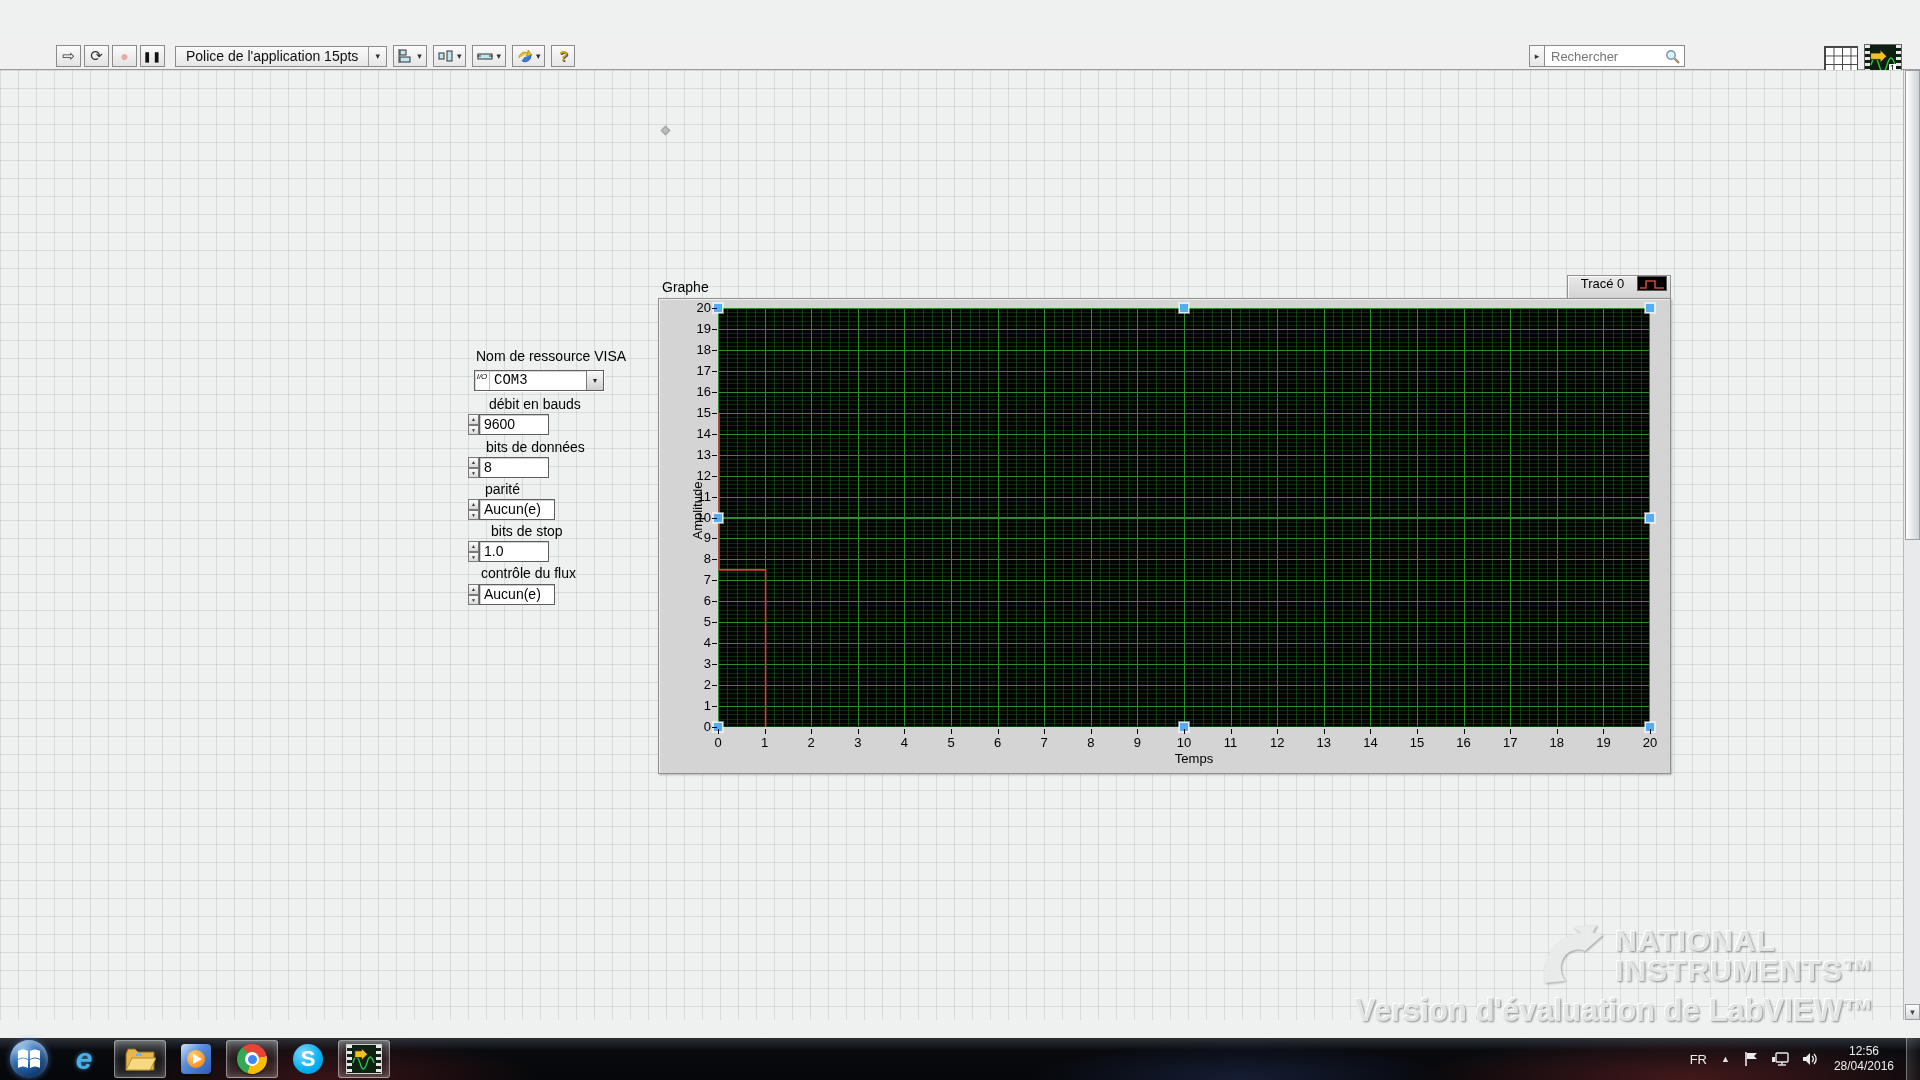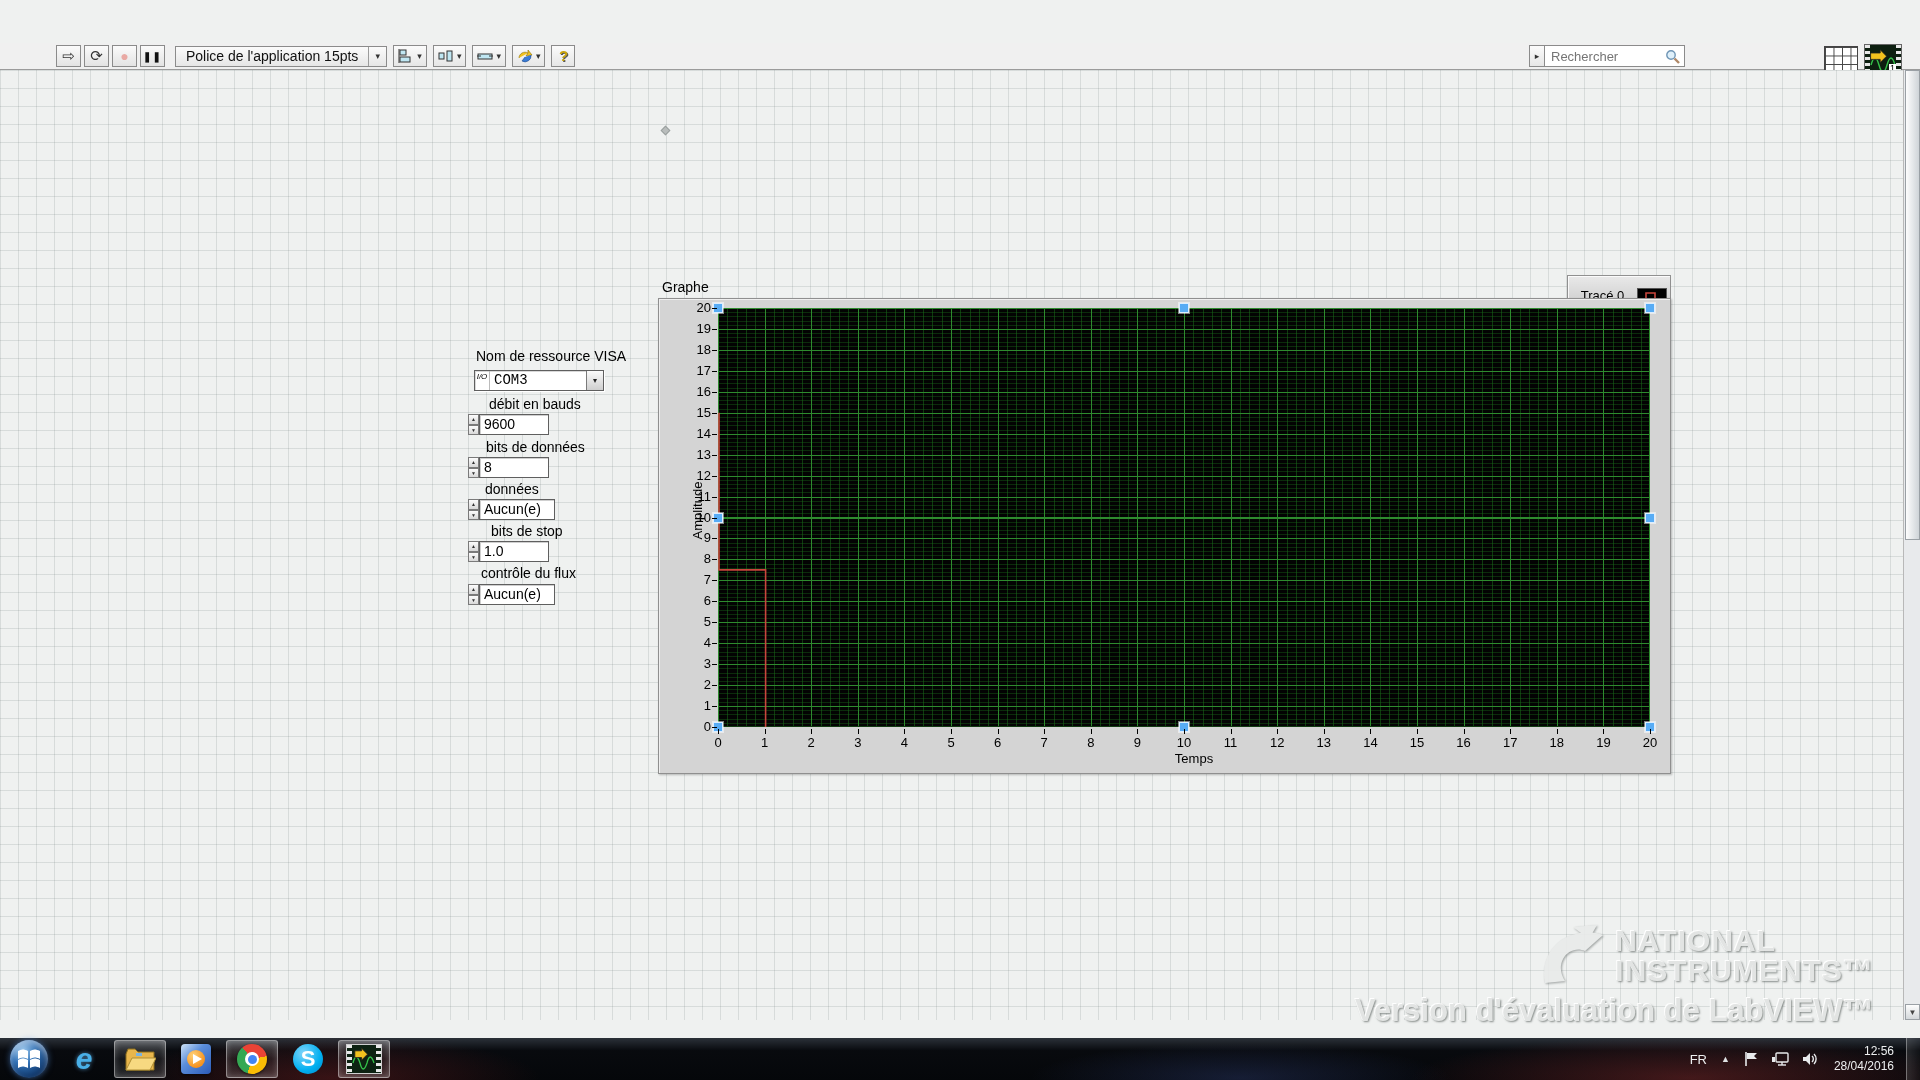--- a/index.html
+++ b/index.html
@@ -74,21 +74,21 @@
   .spinner div { flex:1; border:1px solid #7a7a7a; background:linear-gradient(#fcfcfc,#d8d8d8); font-size:5px; line-height:8px; text-align:center; color:#333; }
   .fbox { height:21px; background:#fff; border:1px solid #5f5f5f; font-size:14px; color:#000; padding:1px 4px 0 4px; box-shadow:inset 1px 1px 0 #cfcfcf; }
   .combo { position:absolute; display:flex; height:21px; border:1px solid #5f5f5f; background:#fff; box-shadow:1px 1px 0 #fff, inset 1px 1px 0 #d8d8d8; }
   .io-glyph { width:15px; font-size:8px; line-height:9px; text-align:center; color:#000; border-right:1px solid #bbb; padding-top:1px; font-style:italic; }
   .combo .val { flex:1; font-size:14px; padding:1px 4px 0 4px; color:#000;font-family:Liberation Mono, monospace; }
   .combo .dd { width:17px; background:linear-gradient(#fafafa,#cfcfcf); border-left:1px solid #7a7a7a; font-size:8px; text-align:center; line-height:19px; color:#222; }
 
   
   .graph-label { position:absolute; left:662px; top:209px; font-size:14px; color:#000; }
   .legend { position:absolute; left:1567px; top:205px; width:104px; height:29px; background:linear-gradient(#e9e9e9,#cfcfcf);
-    border:1px solid #909090; box-shadow:1px 1px 0 rgba(255,255,255,.8) inset; display:flex; align-items:flex-end; }
+    border:1px solid #909090; box-shadow:1px 1px 0 rgba(255,255,255,.8) inset; display:flex; align-items:flex-start; }
   .legend .txt { flex:1; font-size:13px; text-align:center; color:#000; }
   .legend .glyphbox { width:30px; height:15px; background:#000; margin-right:3px; border:1px solid #555; }
   .graph { position:absolute; left:658px; top:228px; width:1013px; height:476px; background:#d4d4d4;
     border:1px solid #8f8f8f; box-shadow:inset 1px 1px 0 #efefef, 1px 1px 2px rgba(0,0,0,.25); }
   .plot { position:absolute; left:59px; top:9px; width:932px; height:419px; background:#030303;
     border-right:1px solid #2e8b2e; border-bottom:1px solid #123a12;
     background-image:
       repeating-linear-gradient(to right,#2e8b2e 0 1px,transparent 1px 46.6px),
       repeating-linear-gradient(to bottom,#2e8b2e 0 1px,transparent 1px 20.95px),
       repeating-linear-gradient(to right,rgba(25,105,25,.55) 0 1px,transparent 1px 9.32px),
@@ -151,21 +151,21 @@
   .wmp::before { content:""; position:absolute; left:6px; top:6px; width:18px; height:18px; border-radius:50%; background:radial-gradient(circle at 35% 30%,#ffd27a,#f6921e 70%); }
   .wmp::after { content:""; position:absolute; left:12px; top:10px; width:0; height:0; border-left:9px solid #fff; border-top:5px solid transparent; border-bottom:5px solid transparent; }
   .lv-mini { width:36px; height:30px; position:relative; background:#0d2212; border:1px solid #cfcfcf; overflow:hidden; }
   .lv-mini .film { position:absolute; top:0; bottom:0; width:5px; background-image:repeating-linear-gradient(#e8e8e8 0 3px,#0d2212 3px 6px); }
   .lv-mini .film.l{left:0;} .lv-mini .film.r{right:0;}
   .lv-mini svg { position:absolute; left:5px; top:0; }
   .tray { margin-left:auto; display:flex; align-items:center; color:#eceeef; }
   .tray .lang { font-size:13px; margin-right:14px; }
   .tray .chev { font-size:9px; margin-right:14px; color:#dfe2e4; }
   .tray svg { margin-right:12px; }
-  .clock { text-align:right; font-size:12px; line-height:15px; margin:0 12px 0 2px; }
+  .clock { text-align:center; font-size:12px; line-height:15px; margin:0 12px 0 2px; }
   .showdesk { width:14px; height:42px; border-left:1px solid rgba(255,255,255,.4); background:linear-gradient(90deg,rgba(255,255,255,.12),rgba(255,255,255,.03)); }
 </style>
 </head>
 <body>
 
 <div class="window">
 
 
 
   <div class="toolbar">
@@ -262,21 +262,21 @@
 
     <div class="ctl-label" style="left:486px; top:369px;">bits de données</div>
     <div class="field" style="left:468px; top:387px;">
       <div class="spinner">
           <div>▲</div>
           <div>▼</div>
         </div>
       <div class="fbox" style="width:70px;">8</div>
     </div>
 
-    <div class="ctl-label" style="left:485px; top:411px;">données</div>
+    <div class="ctl-label" style="left:485px; top:411px;">parité</div>
     <div class="field" style="left:468px; top:429px;">
       <div class="spinner">
           <div>▲</div>
           <div>▼</div>
         </div>
       <div class="fbox" style="width:76px;">Aucun(e)</div>
     </div>
 
     <div class="ctl-label" style="left:491px; top:453px;">bits de stop</div>
     <div class="field" style="left:468px; top:471px;">

